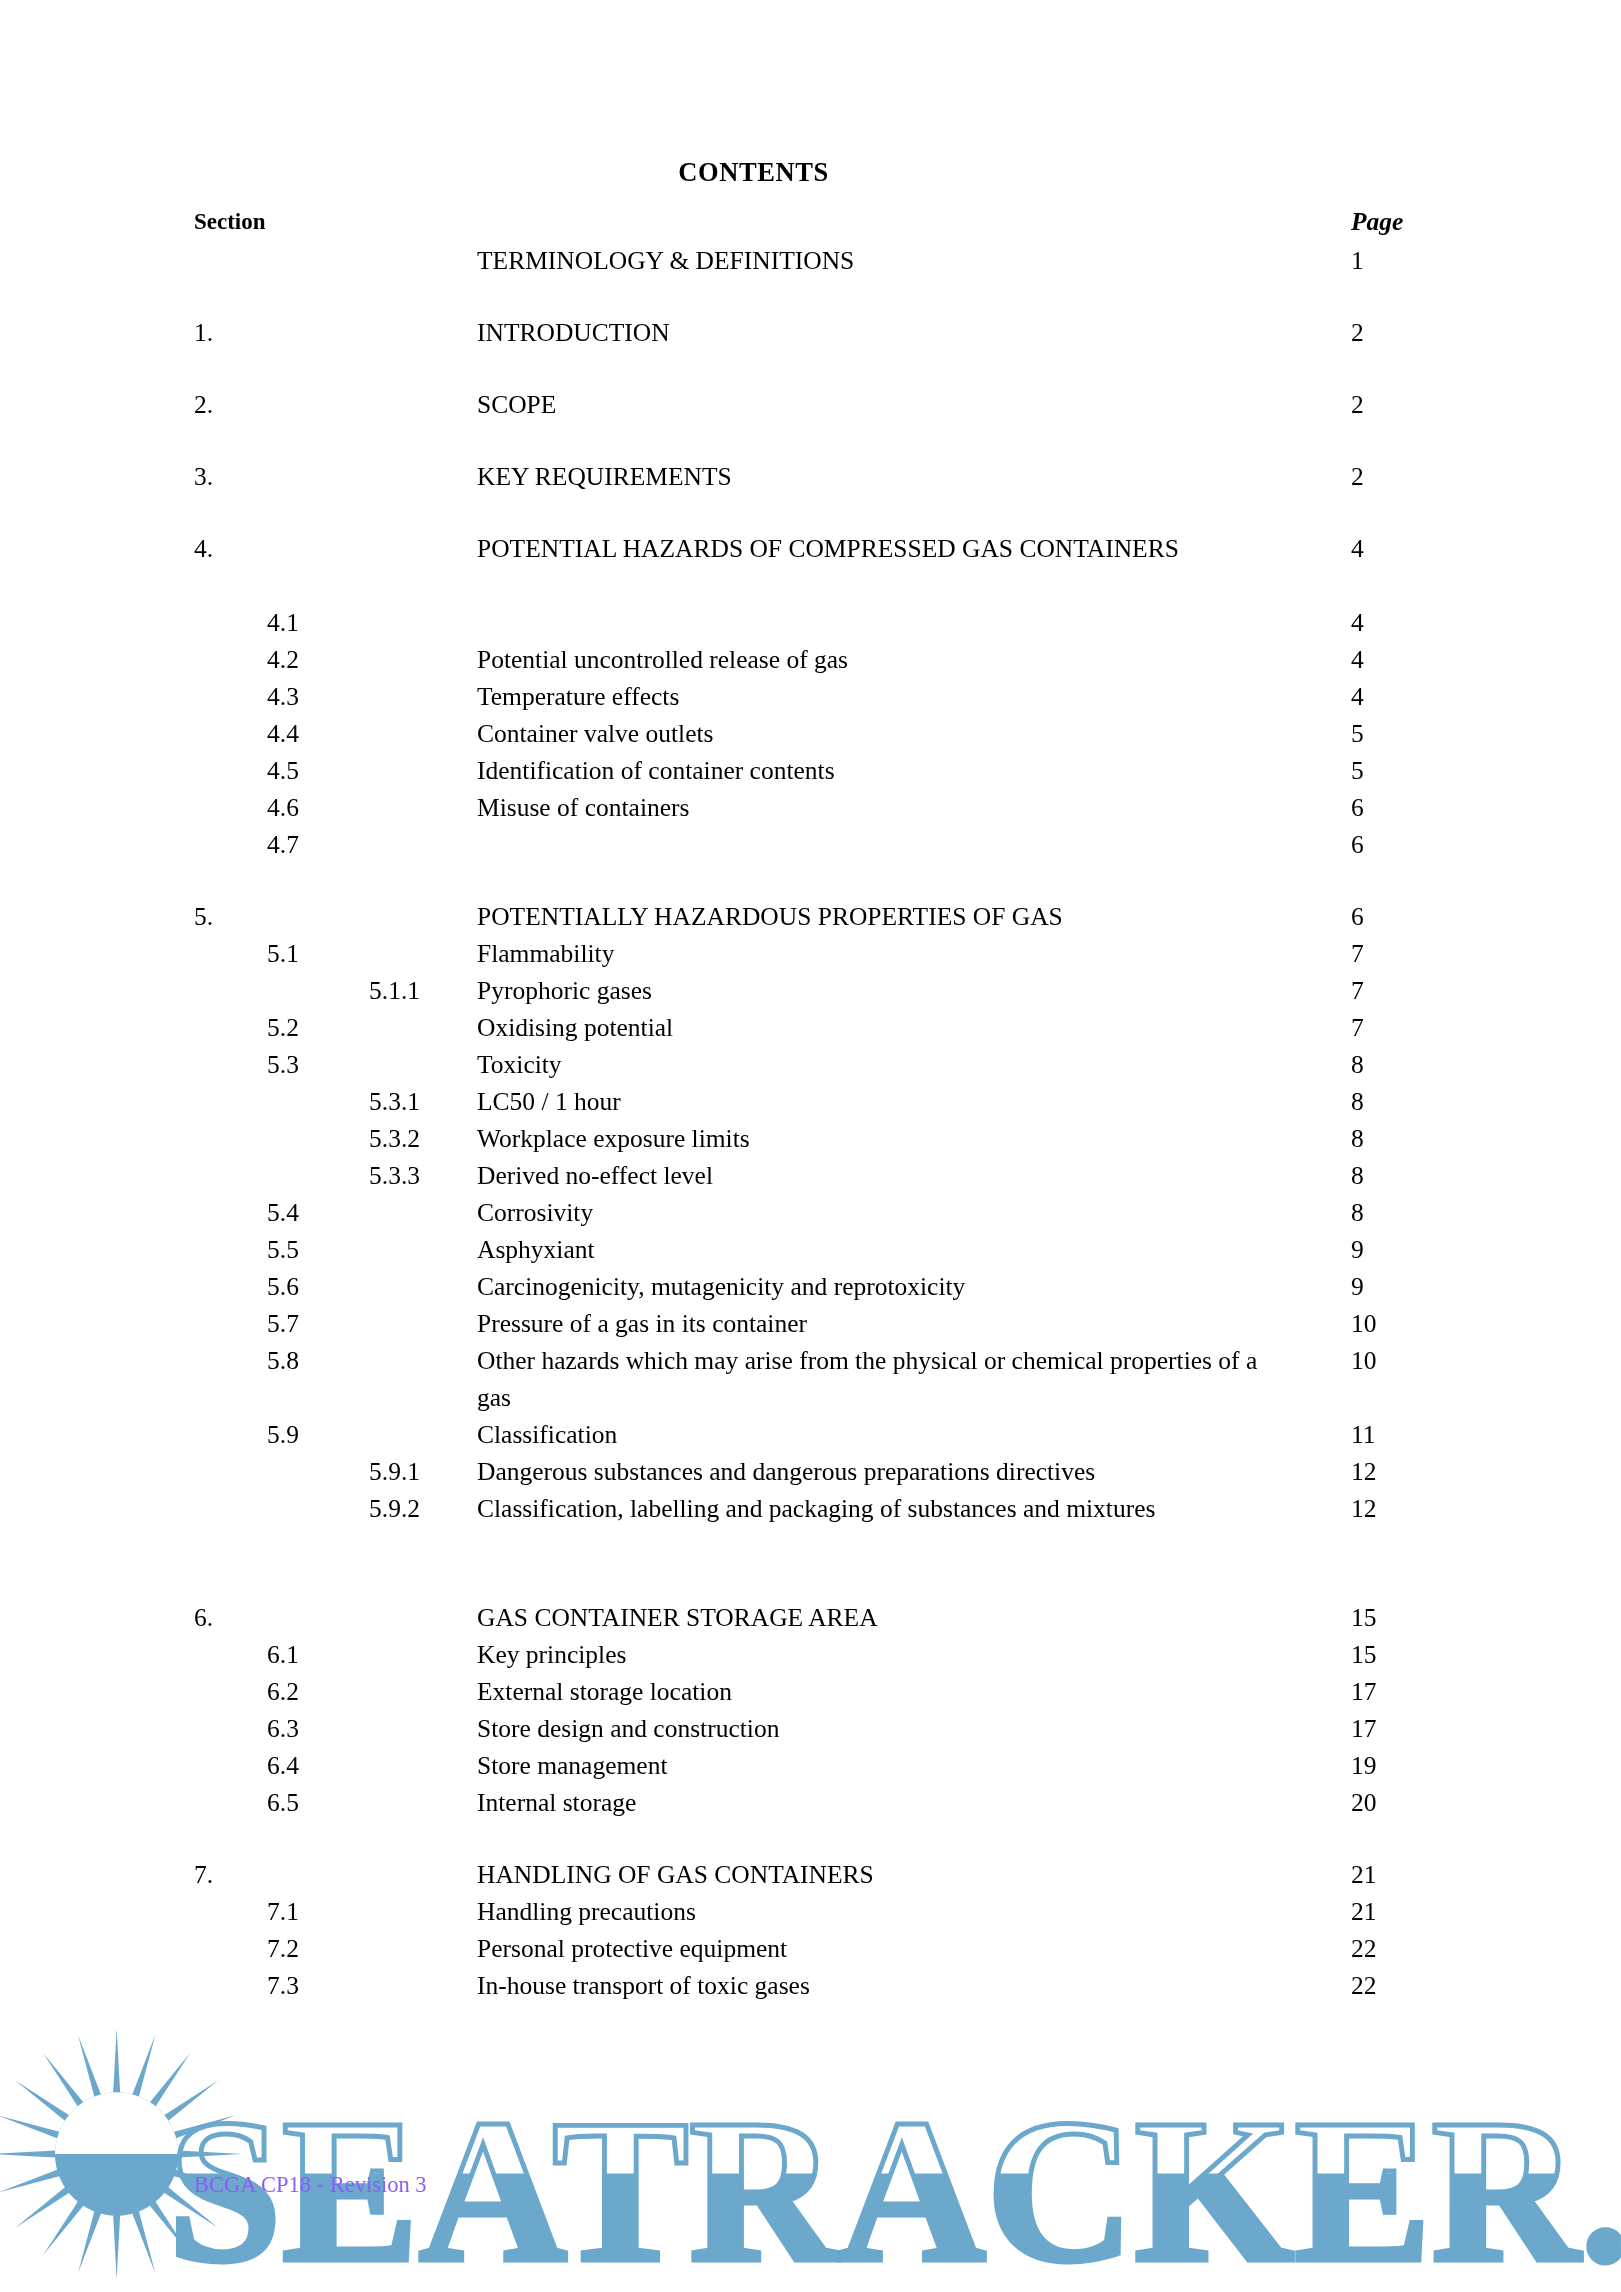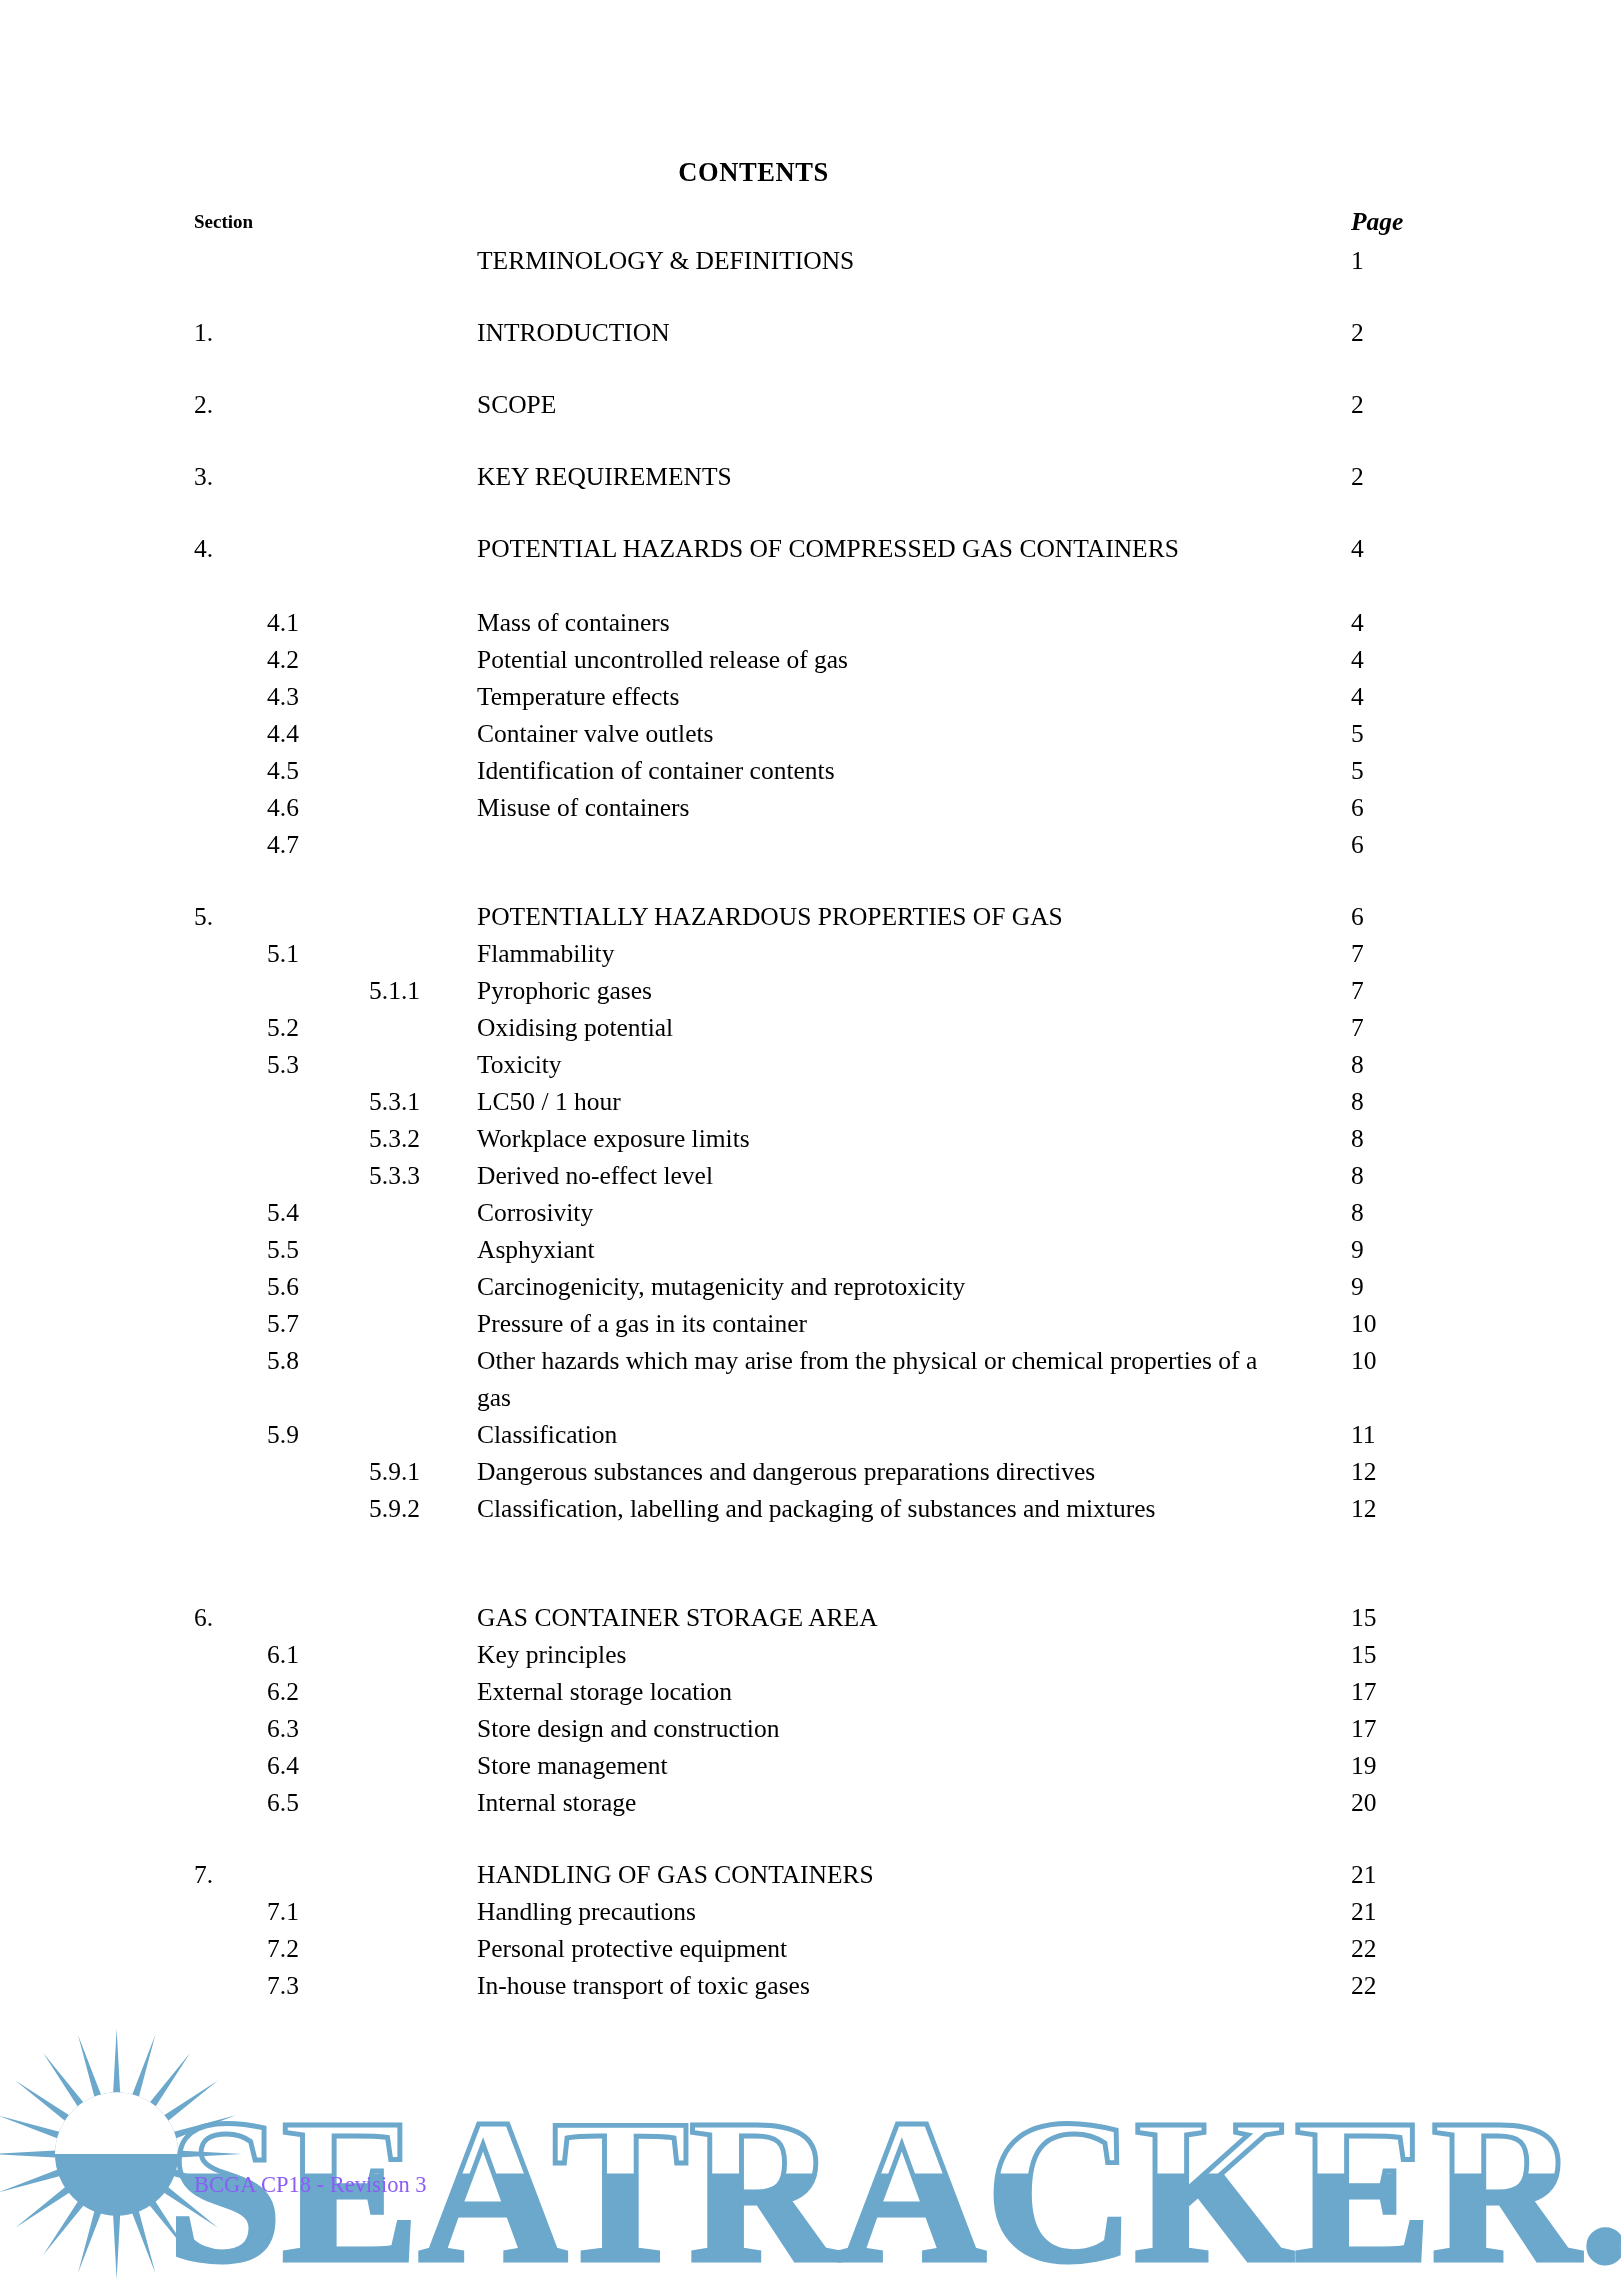--- a/index.html
+++ b/index.html
@@ -94,21 +94,21 @@
 
   .head-row {
     position: relative;
     display: block;
     height: 41px;
   }
   .head-section {
     position: absolute;
     left: 194px;
     top: 0;
-    font-size: 19px;
+    font-size: 23px;
     line-height: 41px;
     font-weight: bold;
   }
   .head-page {
     position: absolute;
     left: 1351px;
     top: 0;
     font-size: 25.5px;
     line-height: 41px;
     font-weight: bold;
@@ -174,21 +174,20 @@
           <span class="col-title">KEY REQUIREMENTS</span>
           <span class="col-page">2</span>
         </div>
         <div class="toc-row gap-before wrap2">
           <span class="col-num">4.</span>
           <span class="col-title">POTENTIAL HAZARDS OF COMPRESSED GAS CONTAINERS</span>
           <span class="col-page">4</span>
         </div>
         <div class="toc-row">
           <span class="col-num lvl2">4.1</span>
-          <span class="col-title">Mass of containers</span>
           <span class="col-page">4</span>
         </div>
         <div class="toc-row">
           <span class="col-num lvl2">4.2</span>
           <span class="col-title">Potential uncontrolled release of gas</span>
           <span class="col-page">4</span>
         </div>
         <div class="toc-row">
           <span class="col-num lvl2">4.3</span>
           <span class="col-title">Temperature effects</span>

